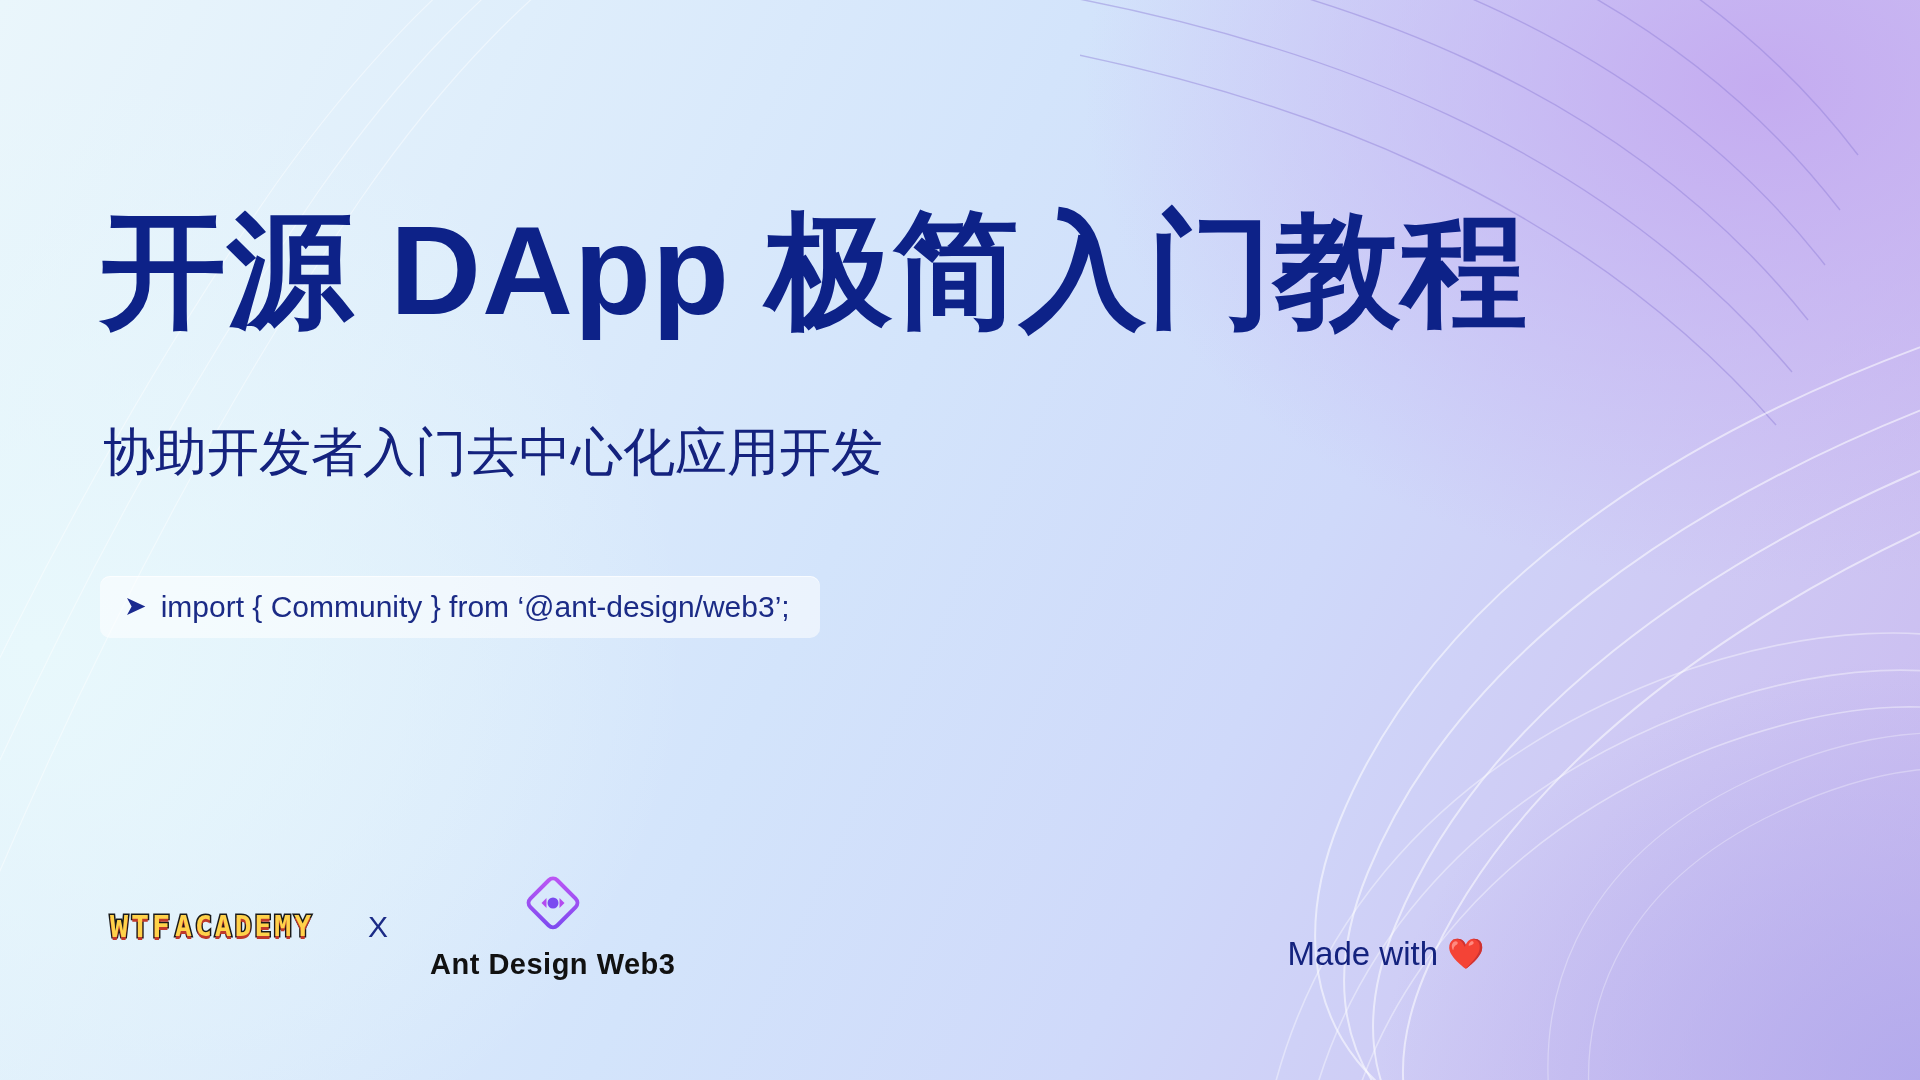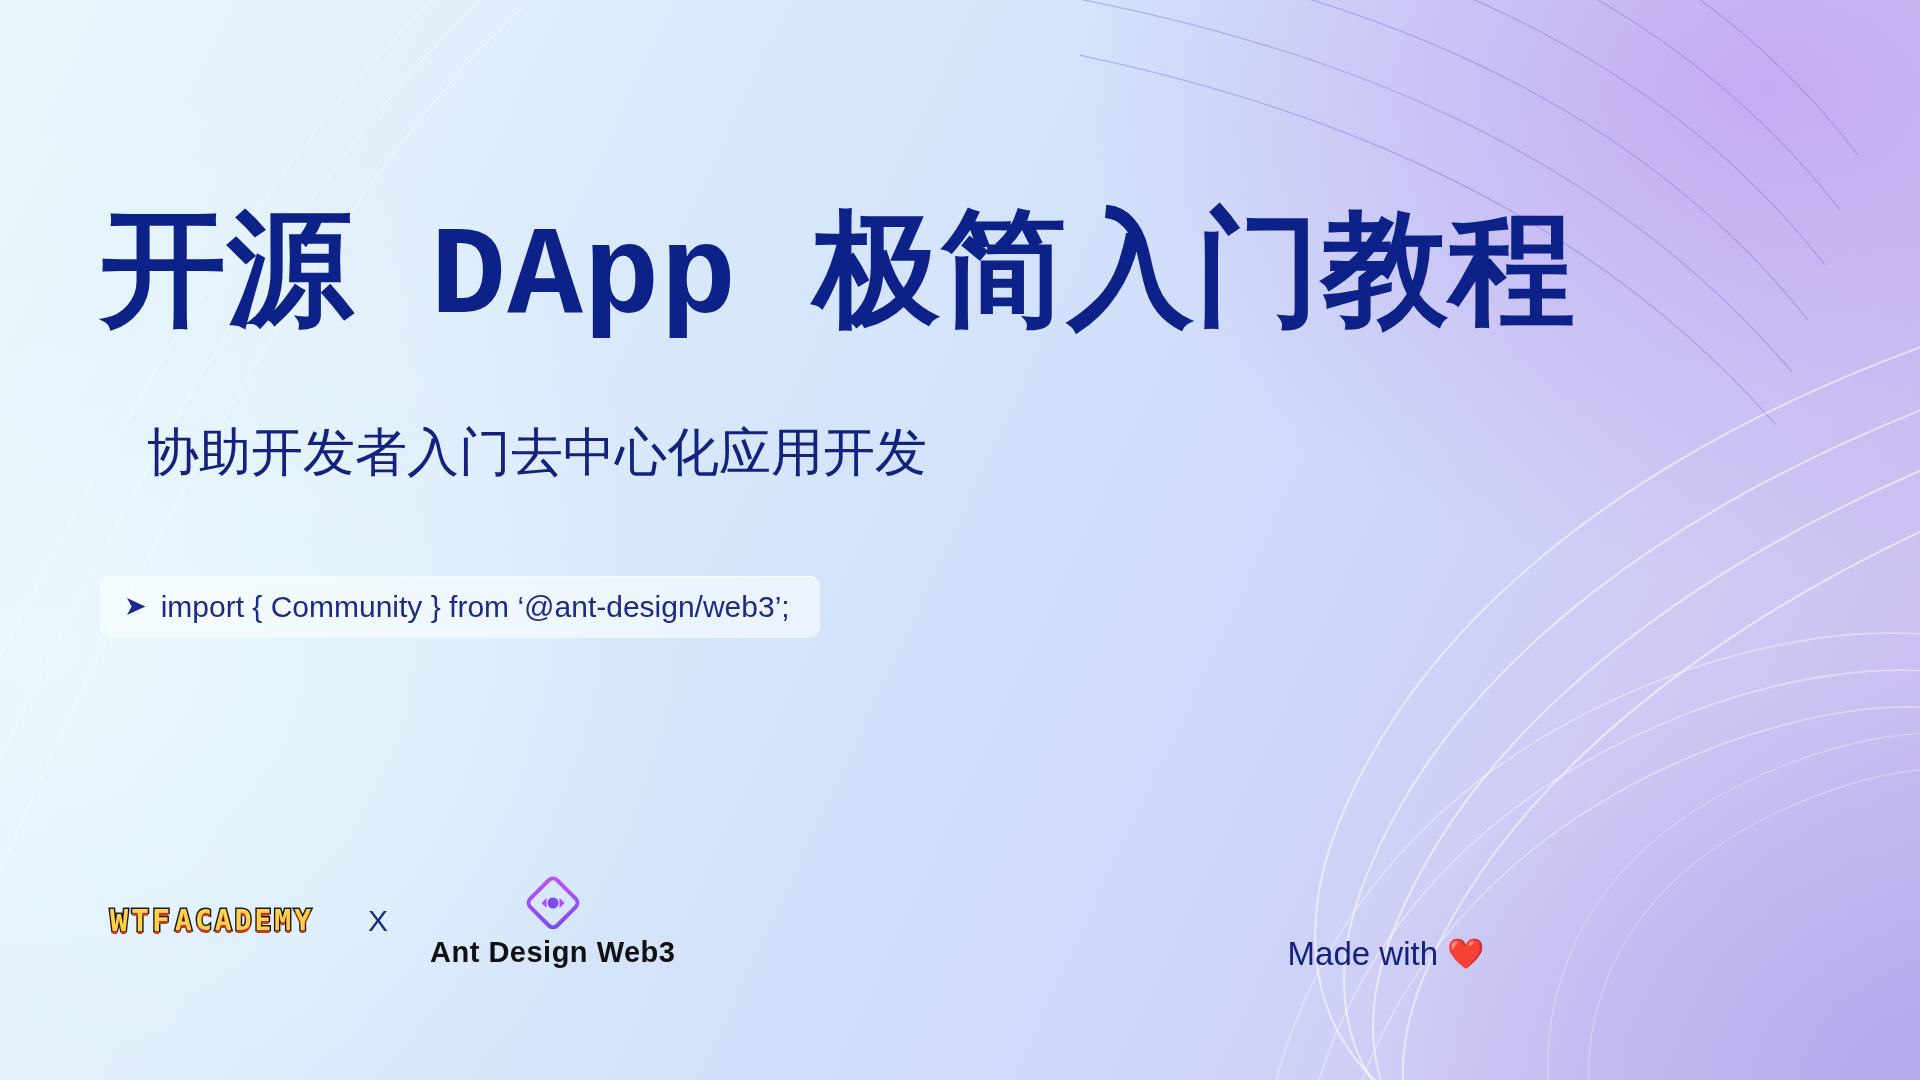--- a/index.html
+++ b/index.html
@@ -32,41 +32,40 @@
 
   
   .content {
     position: absolute;
     inset: 0;
   }
 
   .title {
     position: absolute;
     left: 100px;
-    top: 216px;
+    top: 208px;
     font-size: 126px;
     line-height: 1.0;
     font-weight: 700;
     color: #0d2288;
     letter-spacing: 1px;
     white-space: nowrap;
-    font-family: Liberation Mono, monospace;
+    font-family: Liberation Sans, sans-serif;
   }
 
   .subtitle {
     position: absolute;
     left: 103px;
     top: 421px;
     font-size: 52px;
     line-height: 1.2;
     font-weight: 400;
     color: #14227e;
     white-space: nowrap;
     font-family: "Liberation Sans", "DejaVu Sans", sans-serif;
-    margin-left: 44px;
   }
 
   .code-pill {
     position: absolute;
     left: 100px;
     top: 576px;
     height: 62px;
     display: flex;
     align-items: center;
     gap: 14px;
@@ -124,21 +123,21 @@
     font-size: 30px;
     color: #1b2b86;
     margin: 0 42px 0 40px;
     font-family: "Liberation Sans", sans-serif;
   }
 
   .antd-logo {
     display: flex;
     flex-direction: column;
     align-items: center;
-    gap: 2px;
+    gap: 14px;
   }
   .antd-mark { width: 62px; height: 62px; }
   .antd-name {
     font-size: 29px;
     font-weight: 700;
     color: #111;
     letter-spacing: 0.5px;
     white-space: nowrap;
     font-family: "Liberation Sans", sans-serif;
   }

